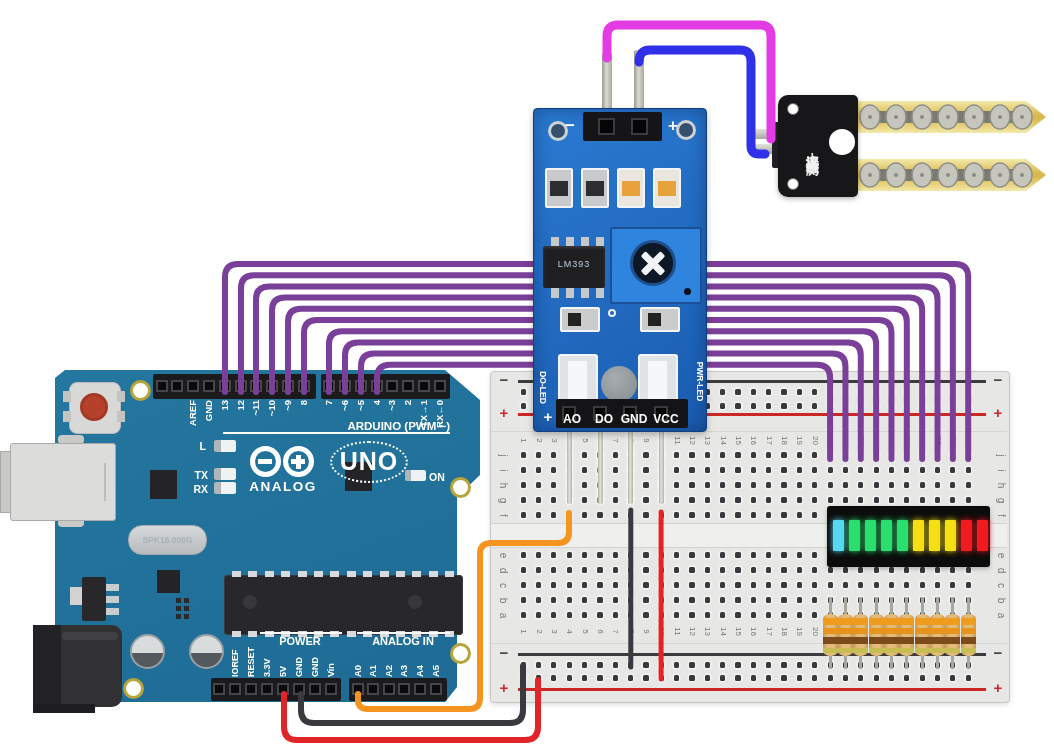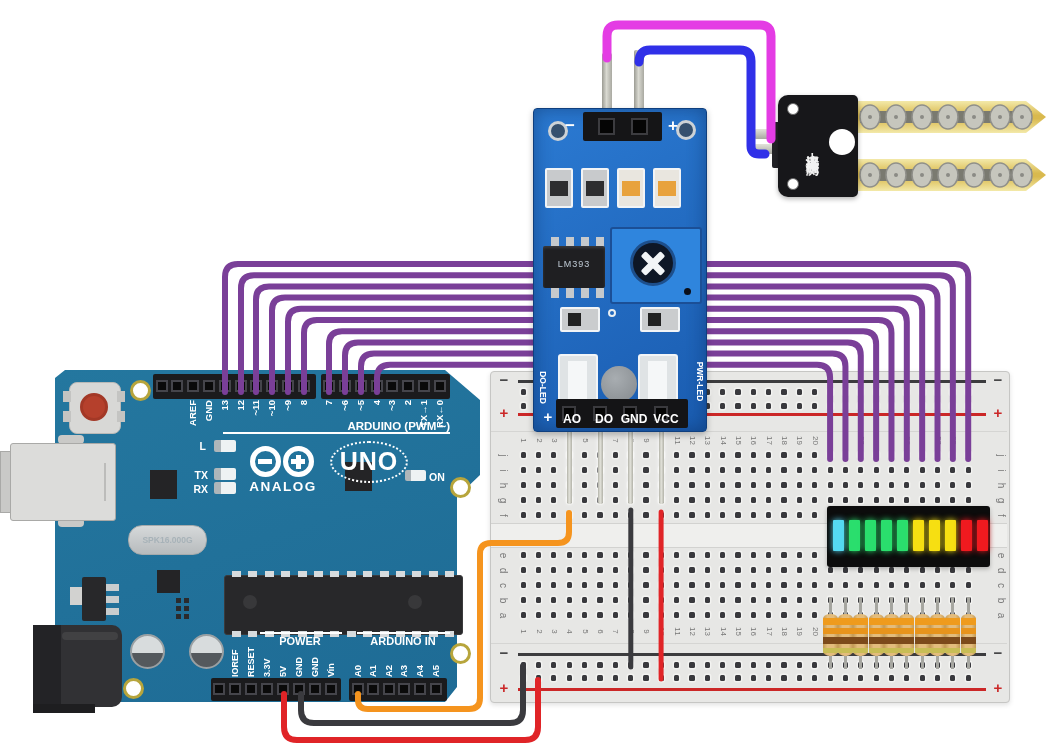--- a/index.html
+++ b/index.html
@@ -569,21 +569,21 @@
       <div style="position: absolute; left: 995px; top: 609.5px; width: 12px; height: 11px; line-height: 11px; transform: rotate(90deg); font-size: 10px; color: rgb(119, 119, 119); text-align: center;">a</div>
     </div>
 
   <div id="arduino-group" class="grp">
     <div class="lbl" id="digital-label">ARDUINO (PWM ~)</div>
     <div class="abs" id="digital-underline"></div>
     <div class="lbl" id="ard-brand">ANALOG</div>
     <div class="lbl" id="ard-model">UNO</div>
     <div class="lbl" id="power-label">POWER</div>
     <div class="abs" id="power-underline"></div>
-    <div class="lbl" id="analog-label">ARDUINO IN</div>
+    <div class="lbl" id="analog-label">ANALOG IN</div>
     <div class="abs" id="analog-underline"></div>
     <div class="lbl" id="on-label">ON</div>
     <div class="lbl" id="led-l-label">L</div>
     <div class="lbl" id="led-tx-label">TX</div>
     <div class="lbl" id="led-rx-label">RX</div>
     <div class="abs" id="crystal">
       <div id="crystal-label">SPK16.000G</div>
     </div>
   <div style="position: absolute; left: 55px; top: 370px; width: 425px; height: 332px; background: linear-gradient(160deg, rgb(36, 119, 159), rgb(30, 107, 149)); clip-path: polygon(0px 8px, 10px 0px, 390px 0px, 425px 30px, 425px 105px, 402px 127px, 402px 317px, 390px 332px, 16px 332px, 0px 316px); filter: drop-shadow(rgba(0, 0, 0, 0.2) 0px 2px 4px); z-index: 0;"></div>
       <div style="position: absolute; left: 0px; top: 451px; width: 13px; height: 60px; background: rgb(201, 201, 199); border: 1px solid rgb(169, 169, 167); z-index: 1;"></div>

